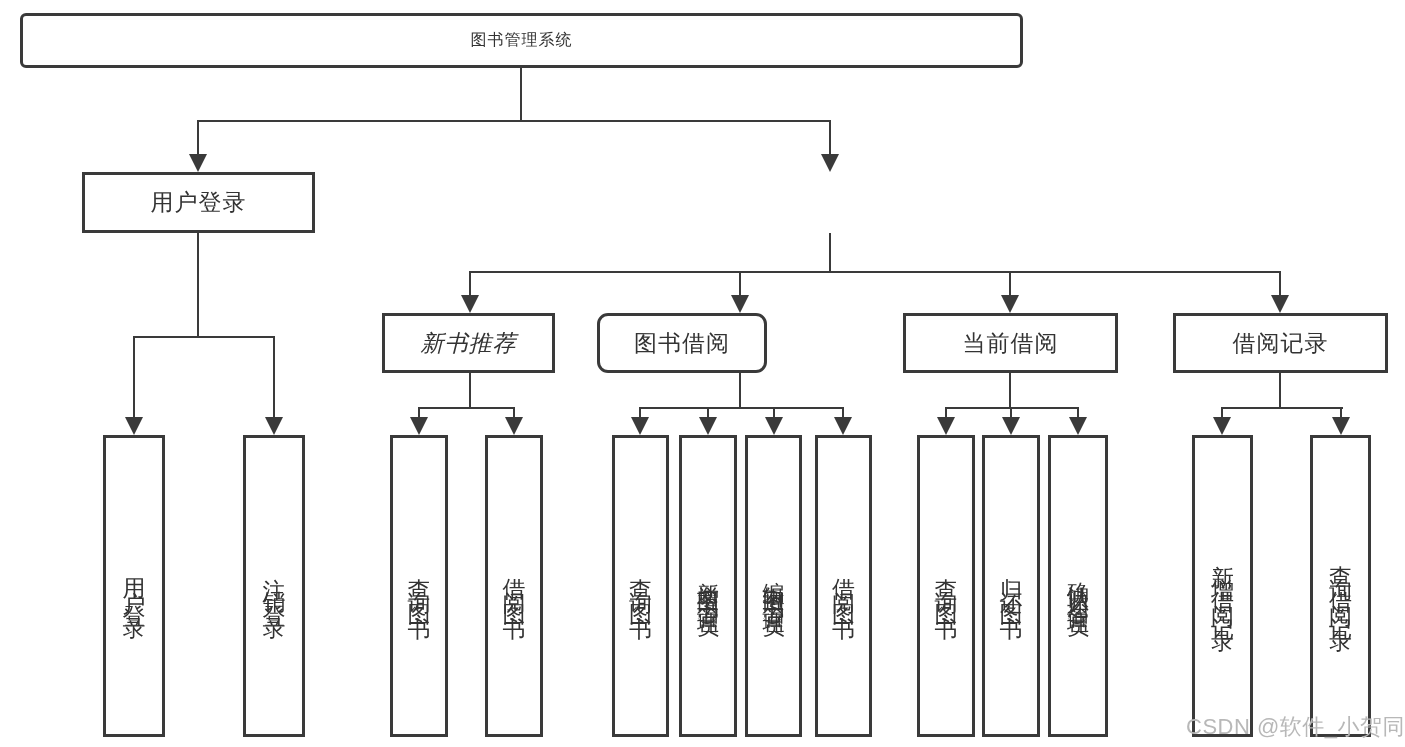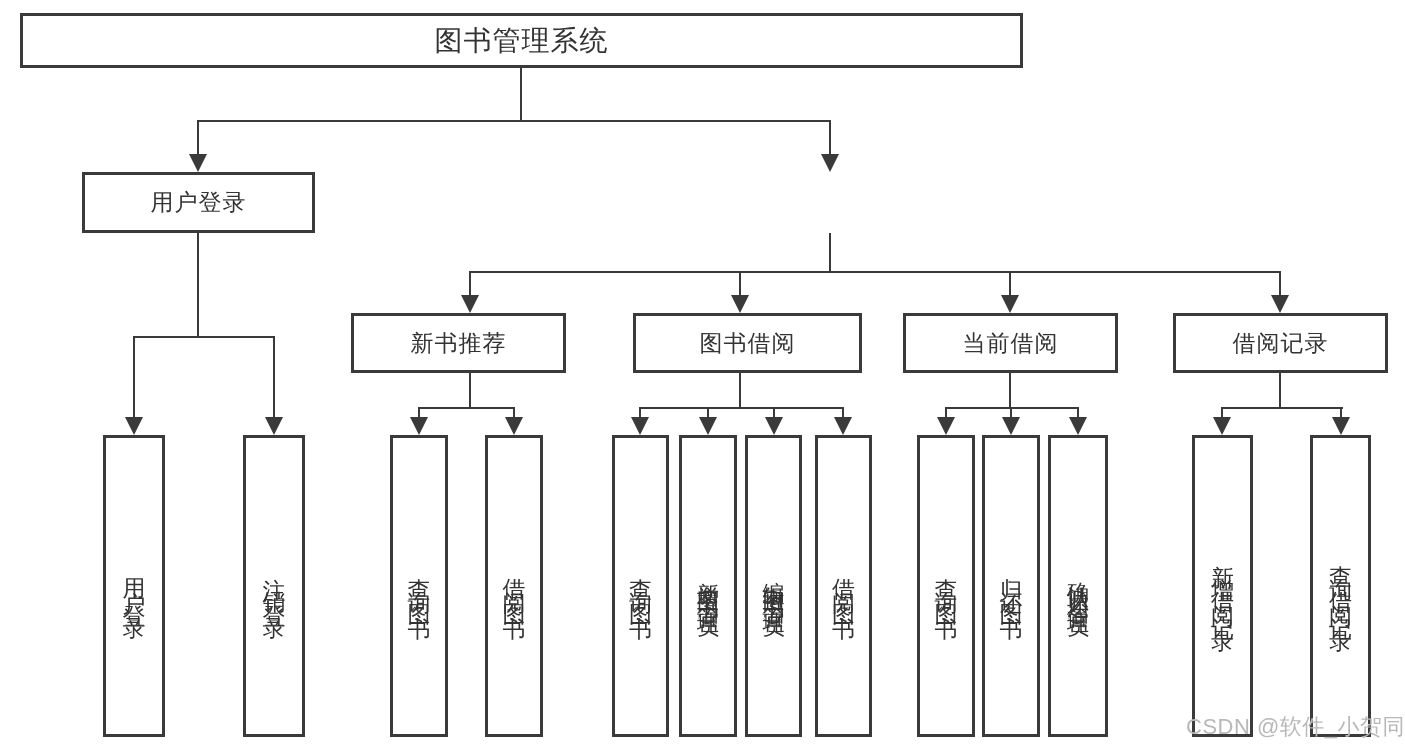--- a/index.html
+++ b/index.html
@@ -20,21 +20,21 @@
     position:absolute;
     box-sizing:border-box;
     border:3px solid var(--line);
     background:var(--bg);
     display:flex;align-items:center;justify-content:center;
     color:var(--text);
     font-size:23px;
     letter-spacing:1px;
     white-space:nowrap;
   }
-  .root-box{font-size:28px;}
+  .root-box{font-size:16px;border-radius:6px;}
   .leaf{top:435px;height:302px;}
   .vtext{
     writing-mode:vertical-rl;
     text-orientation:mixed;
     letter-spacing:13px;
     line-height:1;
     white-space:nowrap;
   }
   .vtext.tight{letter-spacing:5px;font-size:22px;}
   .hline,.vline{position:absolute;background:var(--line);}
@@ -88,24 +88,24 @@
   <div class="hline" style="left:469px;top:271px;width:812px;"></div>
   <div class="vline" style="left:469px;top:271px;height:26px;"></div>
   <div class="vline" style="left:739px;top:271px;height:26px;"></div>
   <div class="vline" style="left:1009px;top:271px;height:26px;"></div>
   <div class="vline" style="left:1279px;top:271px;height:26px;"></div>
   <div class="arw" style="left:461px;top:295px;"></div>
   <div class="arw" style="left:731px;top:295px;"></div>
   <div class="arw" style="left:1001px;top:295px;"></div>
   <div class="arw" style="left:1271px;top:295px;"></div>
 
-  <div class="box" style="left:351px;top:313px;width:215px;height:60px;">
+  <div class="box" style="left:382px;top:313px;width:173px;height:60px;font-style:italic;">
     <span>新书推荐</span>
   </div>
-  <div class="box" style="left:633px;top:313px;width:229px;height:60px;">
+  <div class="box" style="left:597px;top:313px;width:170px;height:60px;border-radius:11px;">
     <span>图书借阅</span>
   </div>
   <div class="box" style="left:903px;top:313px;width:215px;height:60px;">
     <span>当前借阅</span>
   </div>
   <div class="box" style="left:1173px;top:313px;width:215px;height:60px;">
     <span>借阅记录</span>
   </div>
 
   <div class="vline" style="left:469px;top:373px;height:36px;"></div>

